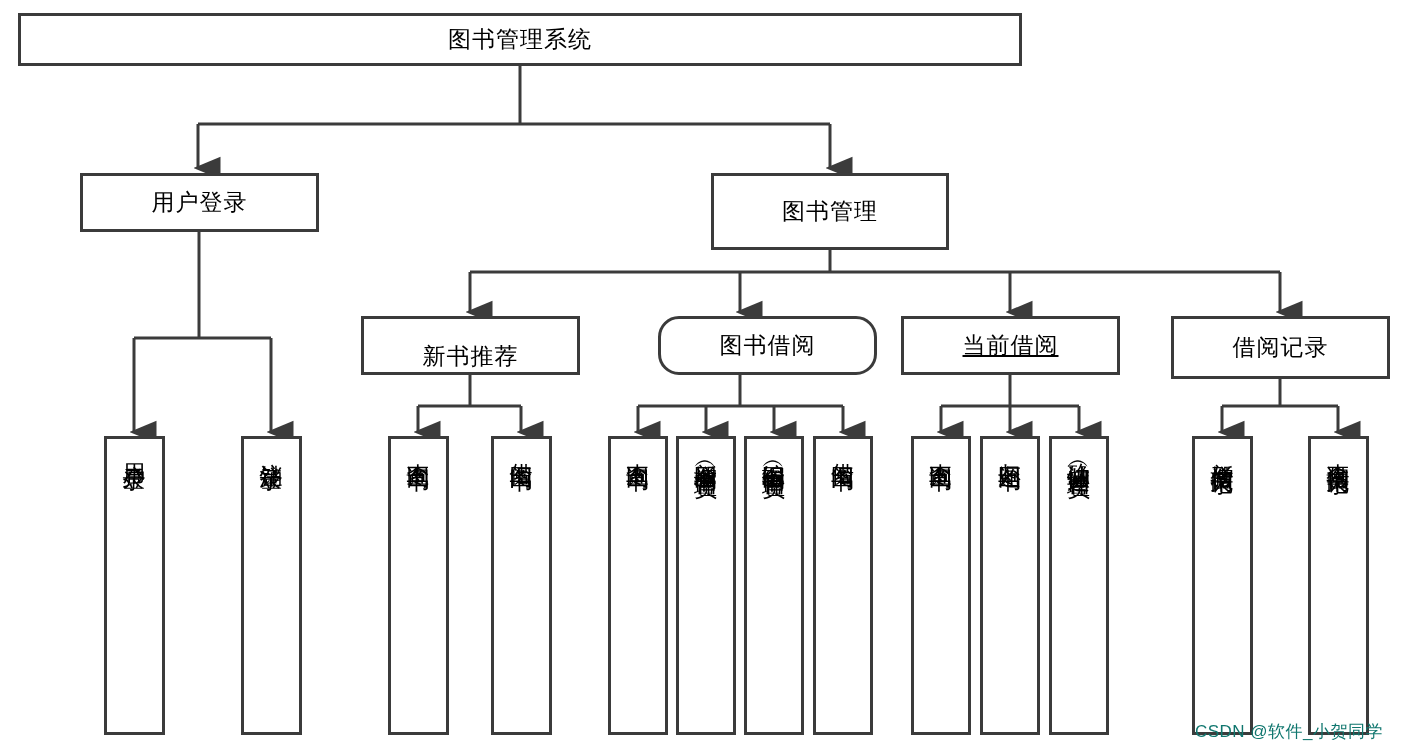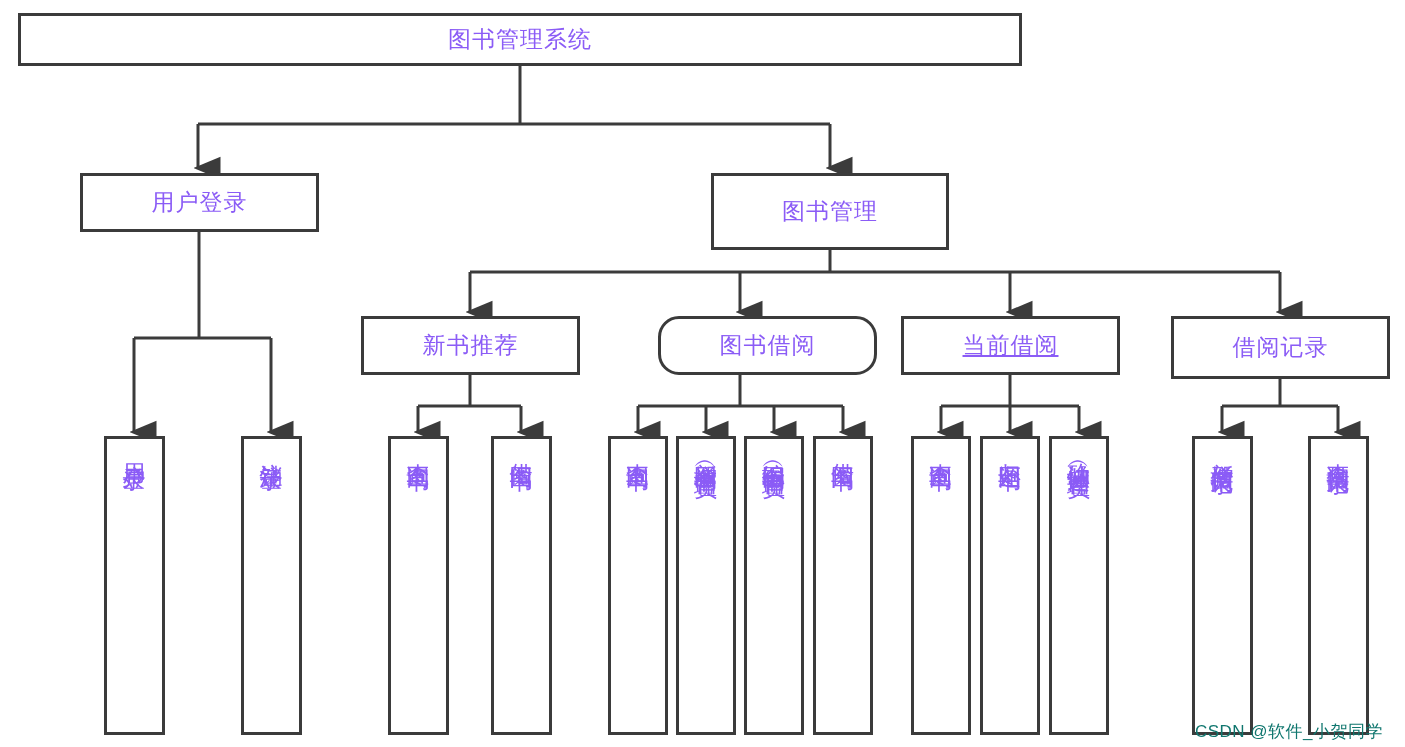--- a/index.html
+++ b/index.html
@@ -26,21 +26,21 @@
     pointer-events: none;
   }
   .node {
     position: absolute;
     box-sizing: border-box;
     border: 3px solid #3b3b3b;
     background: #ffffff;
     display: flex;
     align-items: center;
     justify-content: center;
-    color: #8b5cf6;
+    color: #000000;
   }
   .node.h {
     font-size: 23px;
     letter-spacing: 1px;
   }
   .node.v {
     align-items: flex-start;
     padding-top: 6px;
   }
   .node.v .vtext {
@@ -120,21 +120,21 @@
     <span>图书管理系统</span>
   </div>
 
   <div class="node h" style="left:80px; top:173px; width:239px; height:59px;">
     <span>用户登录</span>
   </div>
   <div class="node h" style="left:711px; top:173px; width:238px; height:77px;font-family:Liberation Mono, monospace;">
     <span>图书管理</span>
   </div>
 
-  <div class="node h" style="left:361px; top:316px; width:219px; height:59px;">
+  <div class="node h" style="left:361px; top:316px; width:219px; height:59px;align-items:flex-end;">
     <span>新书推荐</span>
   </div>
   <div class="node h" style="left:658px; top:316px; width:219px; height:59px;border-radius:21px;">
     <span>图书借阅</span>
   </div>
   <div class="node h" style="left:901px; top:316px; width:219px; height:59px;text-decoration:underline;">
     <span>当前借阅</span>
   </div>
   <div class="node h" style="left:1171px; top:316px; width:219px; height:63px;">
     <span>借阅记录</span>

